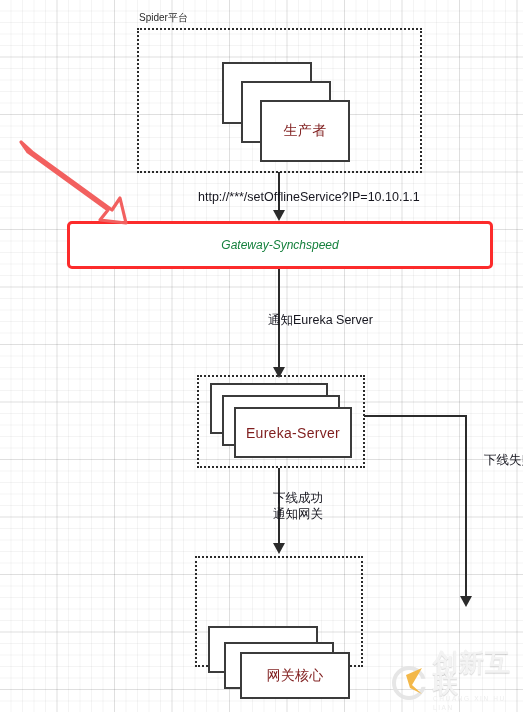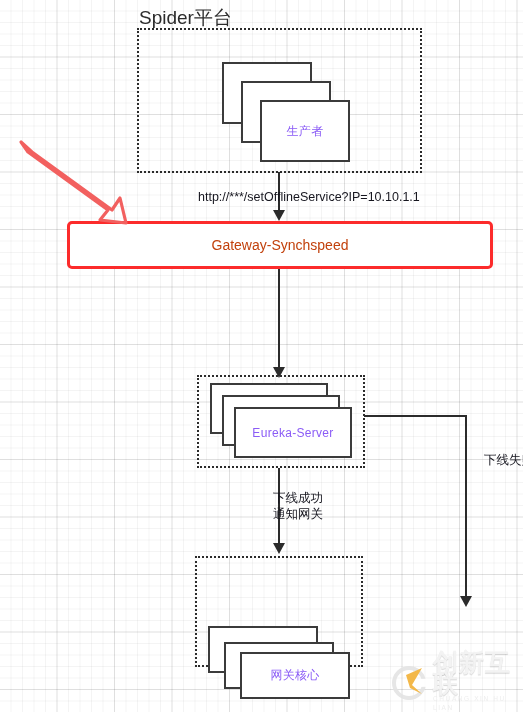--- a/index.html
+++ b/index.html
@@ -27,62 +27,63 @@
   .group {
     position: absolute;
     box-sizing: border-box;
     border: 2px dotted #2b2b2b;
     background: transparent;
   }
 
   .group-title {
     position: absolute;
     color: #2b2b2b;
-    font-size: 19px;
+    font-size: 10px;
     line-height: 15px;
     white-space: nowrap;
   }
 
   
   .stack {
     position: absolute;
   }
   .stack .card {
     position: absolute;
     box-sizing: border-box;
     border: 2px solid #3b3b3b;
     background: #ffffff;
   }
   .stack .card.front {
     display: flex;
     align-items: center;
     justify-content: center;
   }
   .card-label {
-    color: #8b5cf6;
-    font-size: 12px;
+    color: #7f1d1d;
+    font-size: 14px;
     white-space: nowrap;
     letter-spacing: 0.3px;
   }
 
   
   .gateway {
     position: absolute;
     box-sizing: border-box;
     border: 3px solid #fc2b2b;
     border-radius: 5px;
     background: #ffffff;
     display: flex;
     align-items: center;
     justify-content: center;
   }
   .gateway-label {
-    color: #c2410c;
-    font-size: 14px;
-    white-space: nowrap;
+    color: #15803d;
+    font-size: 12px;
+    white-space: nowrap;
+    font-style: italic;
   }
 
   
   .vline {
     position: absolute;
     width: 2px;
     background: #2b2b2b;
   }
   .hline {
     position: absolute;
@@ -183,20 +184,21 @@
   <div class="gateway" style="left:67px; top:221px; width:426px; height:48px;">
     <span class="gateway-label">Gateway-Synchspeed</span>
   </div>
 
   <svg class="big-arrow" viewBox="0 0 125 90">
     <path d="M 13 4 L 24 14 L 104 72 L 112 60 L 118 85 L 92 82 L 100 72 L 20 14 Z" fill="none" stroke="#f2605f" stroke-width="3.2" stroke-linejoin="round" stroke-linecap="round"></path>
   </svg>
 
   <div class="vline" style="left:278px; top:269px; height:104px;"></div>
   <div class="arrowhead-down" style="left:273px; top:367px;"></div>
+  <div class="edge-label" style="left:224px; top:312px;">通知Eureka Server</div>
 
   <div class="group" style="left:197px; top:375px; width:168px; height:93px;"></div>
 
   <div class="stack" style="left:210px; top:383px; width:132px; height:75px;">
     <div class="card" style="left:0px; top:0px; width:118px; height:51px;"></div>
     <div class="card" style="left:12px; top:12px; width:118px; height:51px;"></div>
     <div class="card front" style="left:24px; top:24px; width:118px; height:51px;">
       <span class="card-label">Eureka-Server</span>
     </div>
   </div>

